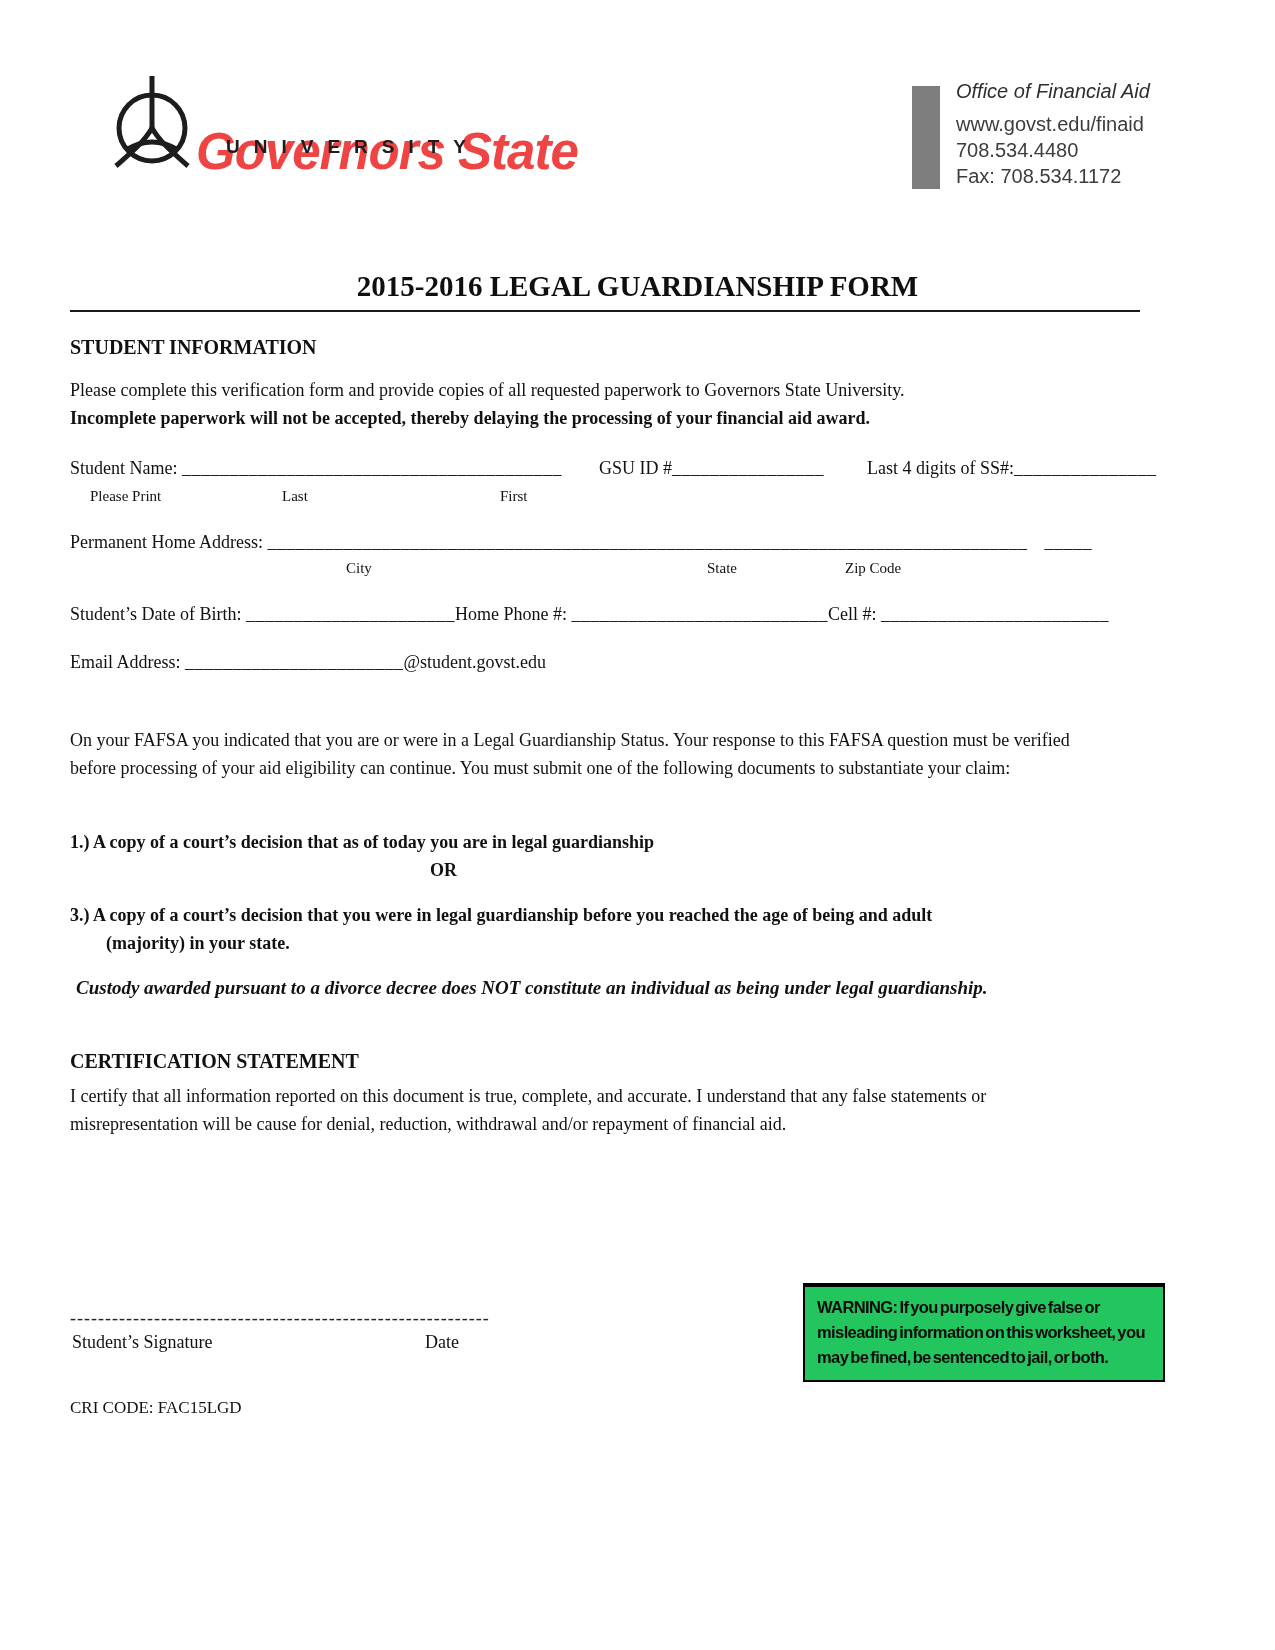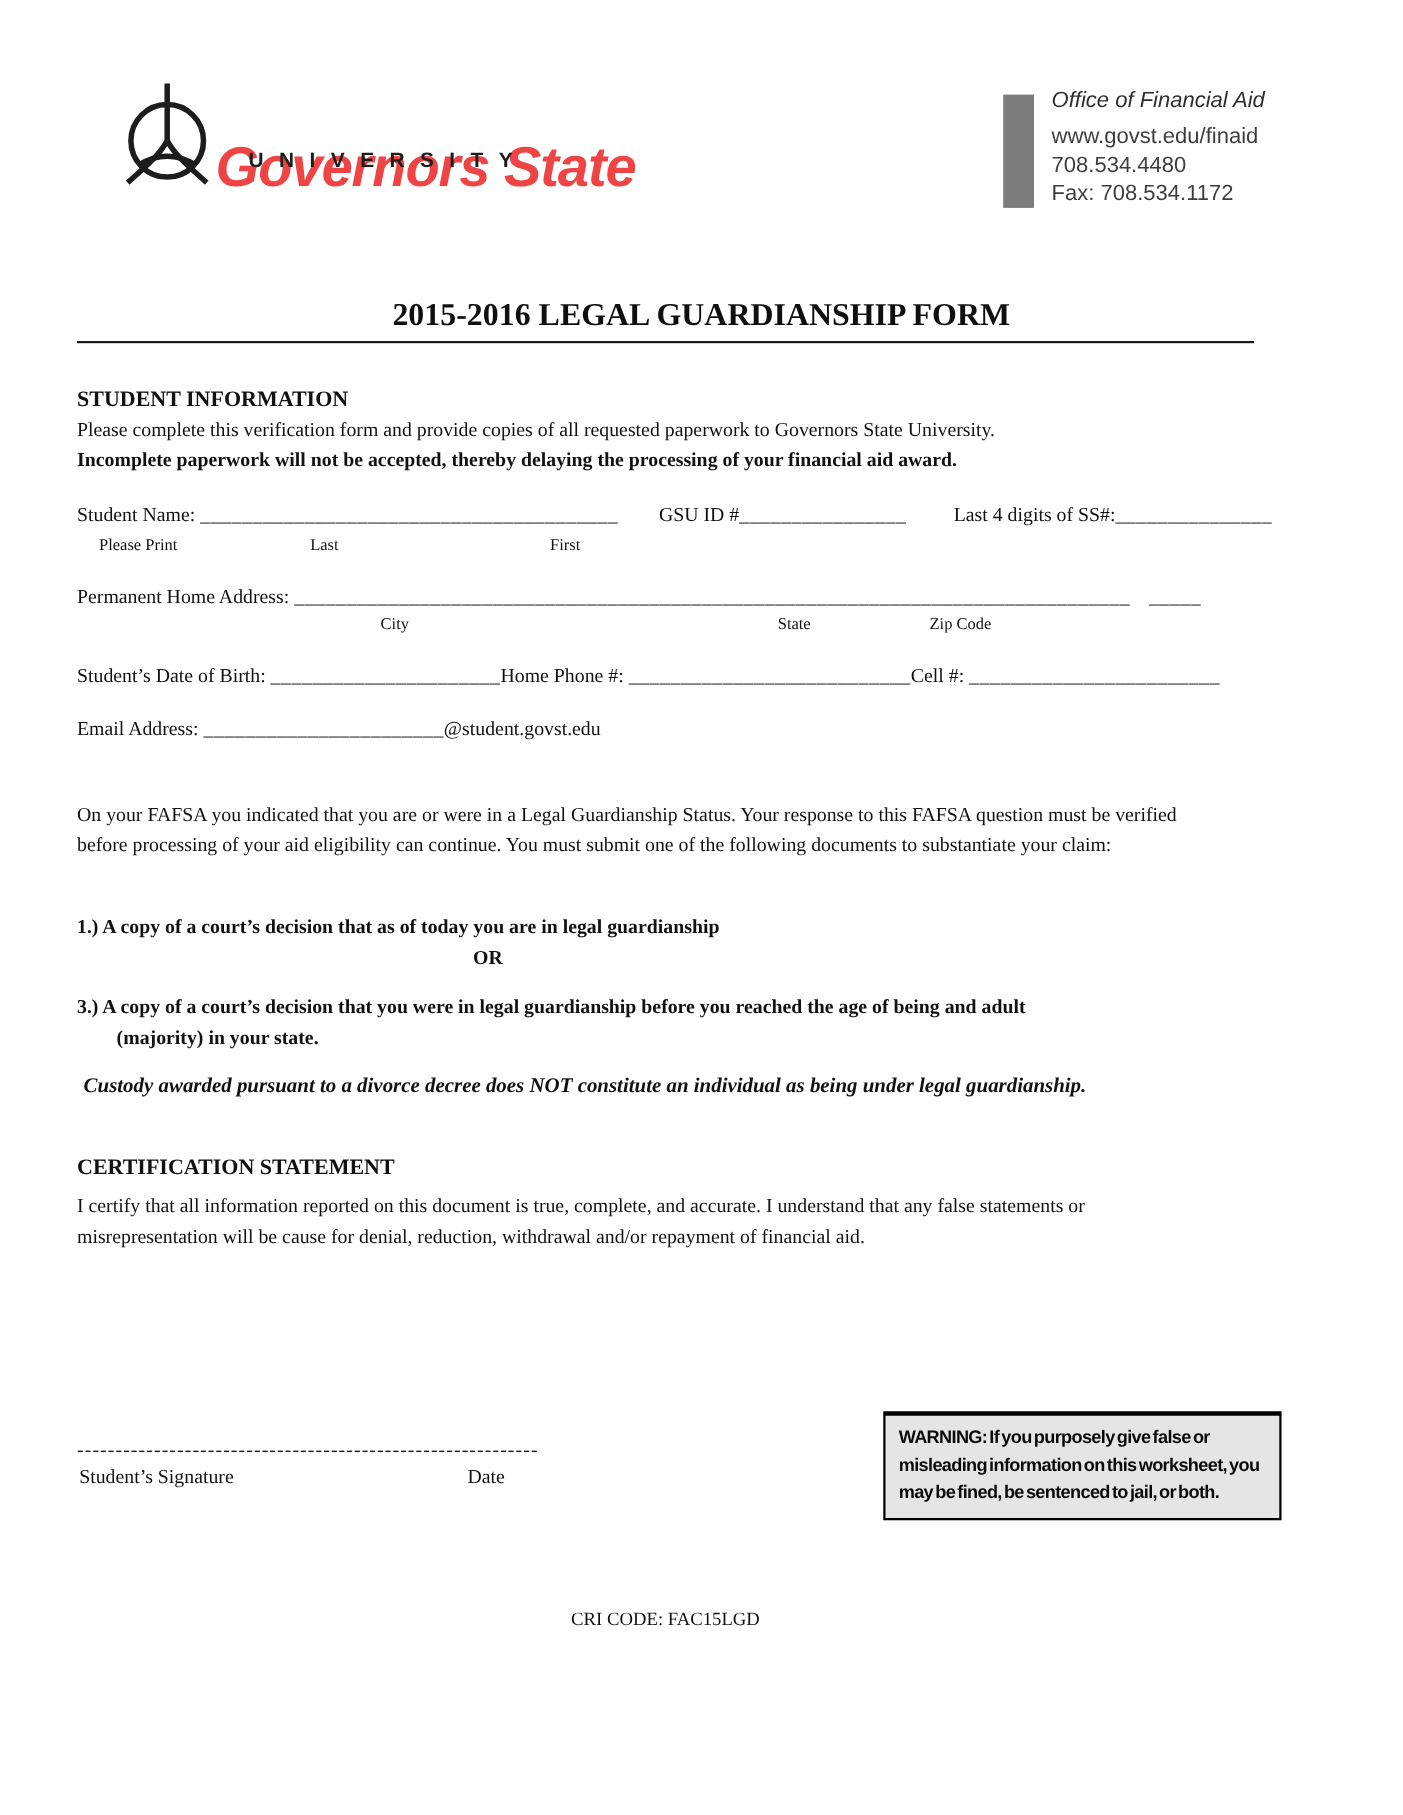--- a/index.html
+++ b/index.html
@@ -42,28 +42,28 @@
   .sub-label{font-size:15px;white-space:nowrap;}
   .blank{letter-spacing:0.5px;}
   .item-bold{font-weight:700;font-size:18px;white-space:nowrap;}
   .custody{font-weight:700;font-style:italic;font-size:19px;white-space:nowrap;}
   
   .sig-line{font-size:18px;letter-spacing:1px;white-space:nowrap;color:#222;}
   .sig-label{font-size:18px;white-space:nowrap;}
   .warning-box{
     left:803px;top:1283px;width:336px;
     border:2px solid #000;border-top:4px solid #000;
-    padding:8px 10px 10px 12px;background:#e5e5e5;
+    padding:8px 10px 10px 12px;background:#22c55e;
   }
   .warning-text{
     font-family:"Liberation Sans","DejaVu Sans",sans-serif;
     font-weight:700;font-size:16.5px;line-height:25px;color:#0a0a0a;
     letter-spacing:-0.6px;word-spacing:-2px;white-space:nowrap;
   }
-  .cri{left:70px;top:1462px;width:1070px;text-align:center;font-size:17px;}
+  .cri{left:70px;top:1398px;width:1070px;text-align:left;font-size:17px;}
 </style>
 </head>
 <body>
 
 <div id="page">
 
   <div class="abs" style="left:100px;top:68px;width:100px;height:110px;">
     <svg width="100" height="110" viewBox="0 0 100 110">
       <circle cx="52" cy="60" r="33" fill="none" stroke="#1d1d1d" stroke-width="5"></circle>
       <path d="M52 8 L52 60" fill="none" stroke="#1d1d1d" stroke-width="5"></path>
@@ -79,21 +79,21 @@
   <div class="abs contact" style="left:956px;top:80px;">
     <div class="office">Office of Financial Aid</div>
     <div class="cline">www.govst.edu/finaid</div>
     <div class="cline">708.534.4480</div>
     <div class="cline">Fax: 708.534.1172</div>
   </div>
 
   <div class="abs doc-title" style="left:0;top:270px;">2015-2016 LEGAL GUARDIANSHIP FORM</div>
   <div class="abs title-rule" style="top:310px;"></div>
 
-  <div class="abs h-section" style="left:70px;top:352px;">STUDENT INFORMATION</div>
+  <div class="abs h-section" style="left:70px;top:336px;">STUDENT INFORMATION</div>
   <div class="abs body-line" style="left:70px;top:380px;">Please complete this verification form and provide copies of all requested paperwork to Governors State University.</div>
   <div class="abs body-line body-bold" style="left:70px;top:408px;text-align:center;">Incomplete paperwork will not be accepted, thereby delaying the processing of your financial aid award.</div>
 
   <div class="abs body-line" style="left:70px;top:458px;">
     <span>Student Name:</span>
     <span class="blank">________________________________________</span>
     <span style="display:inline-block;width:28px;"></span>
     <span>GSU ID #</span><span class="blank">________________</span>
     <span style="display:inline-block;width:34px;"></span>
     <span>Last 4 digits of SS#:</span><span class="blank">_______________</span>

